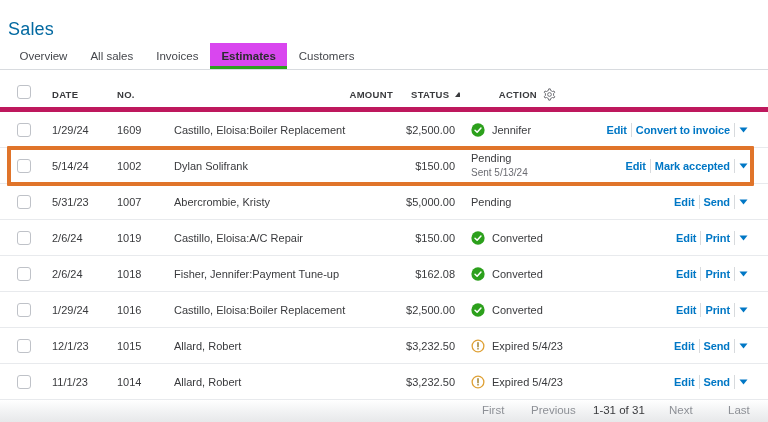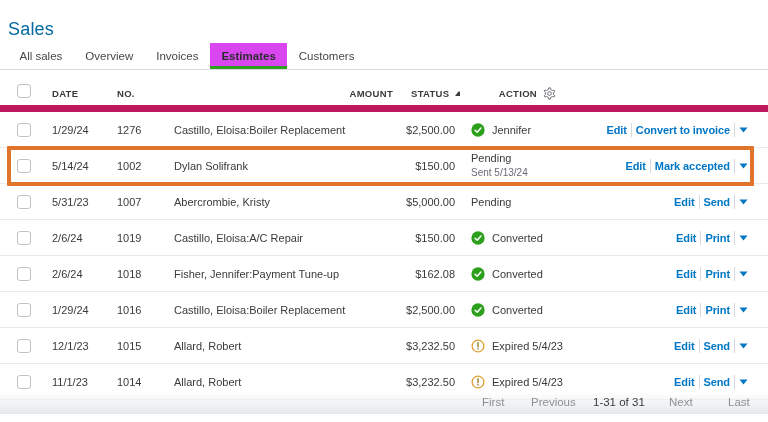--- a/index.html
+++ b/index.html
@@ -29,21 +29,21 @@
     box-shadow: inset 0 -3px 0 0 #2ca01c;
   }
   
   .grid-row {
     display:grid;
     grid-template-columns:47px 65px 57px 231px 60px 120px auto;
     align-items:center;
   }
   .thead {
     position:absolute; top:71px; left:0; right:0; height:41px;
-    border-bottom:7px solid #be185d; padding-top:10px;
+    border-bottom:5px solid #be185d; padding-top:10px;
     font-size:9.5px; font-weight:700; letter-spacing:.3px; color:#393a3d;
   }
   .thead .checkbox { position:relative; top:-2px; }
   .thead .c-amt { padding-right:7px; }
   .rows { position:absolute; top:112px; left:0; right:0; }
   .row {
     height:36px; border-bottom:1px solid #e8eaed; position:relative;
     font-size:11px; color:#393a3d;
   }
   .row.highlighted .hl-border {
@@ -73,34 +73,34 @@
   }
   .link {
     color:#0077c5; font-weight:700; font-size:11px; letter-spacing:-.1px; cursor:pointer; white-space:nowrap;
   }
   .action-sep { width:1px; height:14px; background:#d7dadd; margin:0 4px; }
   .caret-btn { display:flex; align-items:center; cursor:pointer; }
   .thead .c-action { padding-right:24px; }
   .gear { width:13px; height:13px; margin-left:6px; cursor:pointer; }
   
   .footer {
-    position:absolute; left:0; right:0; bottom:8px; height:22px;
+    position:absolute; left:0; right:0; bottom:0; height:22px;
     background:linear-gradient(180deg, rgba(255,255,255,0) 0%, #f1f2f3 55%, #e7e8ea 100%);
   }
   .pg-item { position:absolute; top:4px; font-size:11.5px; color:#8d9096; cursor:pointer; }
   .pg-range { color:#393a3d; cursor:default; }
 </style>
 </head>
 <body>
 
 <h1 class="page-title">Sales</h1>
 
 <nav class="tabs" id="tabs">
+    <div class="tab">Overview</div>
     <div class="tab">All sales</div>
-    <div class="tab">Overview</div>
     <div class="tab">Invoices</div>
     <div class="tab active">Estimates</div>
     <div class="tab">Customers</div>
   </nav>
 
 <div class="thead grid-row">
   <div class="cell c-check"><span class="checkbox"></span></div>
   <div class="cell c-date">DATE</div>
   <div class="cell c-no">NO.</div>
   <div class="cell c-amt">AMOUNT</div>
@@ -114,21 +114,21 @@
         <path d="M9.35 13.02 L8.95 14.94 L7.05 14.94 L6.65 13.02 L4.32 11.68 L2.47 12.29 L1.52 10.64 L2.98 9.35 L2.98 6.65 L1.52 5.36 L2.47 3.71 L4.32 4.32 L6.65 2.98 L7.05 1.06 L8.95 1.06 L9.35 2.98 L11.68 4.32 L13.53 3.71 L14.48 5.36 L13.02 6.65 L13.02 9.35 L14.48 10.64 L13.53 12.29 L11.68 11.68 Z"></path>
         <circle cx="8" cy="8" r="2.3"></circle>
       </svg>
     </div>
 </div>
 
 <div class="rows" id="rows">
     <div class="row grid-row">
       <div class="cell c-check"><span class="checkbox"></span></div>
       <div class="cell c-date">1/29/24</div>
-      <div class="cell c-no">1276</div>
+      <div class="cell c-no">1609</div>
       <div class="cell c-cust">Castillo, Eloisa:Boiler Replacement</div>
       <div class="cell c-amt">$2,500.00</div>
       <div class="cell c-status">
         <svg class="status-icon" viewBox="0 0 16 16">
           <circle cx="8" cy="8" r="7.6" fill="#2ca01c"></circle>
           <path d="M4.6 8.3 L7 10.6 L11.4 5.7" stroke="#fff" stroke-width="1.7" fill="none" stroke-linecap="round" stroke-linejoin="round"></path>
         </svg>
         <span class="status-label">Jennifer</span>
       </div>
       <div class="cell c-action">

